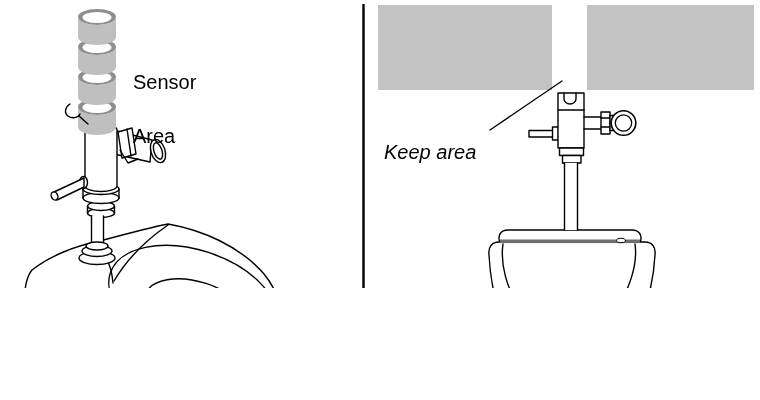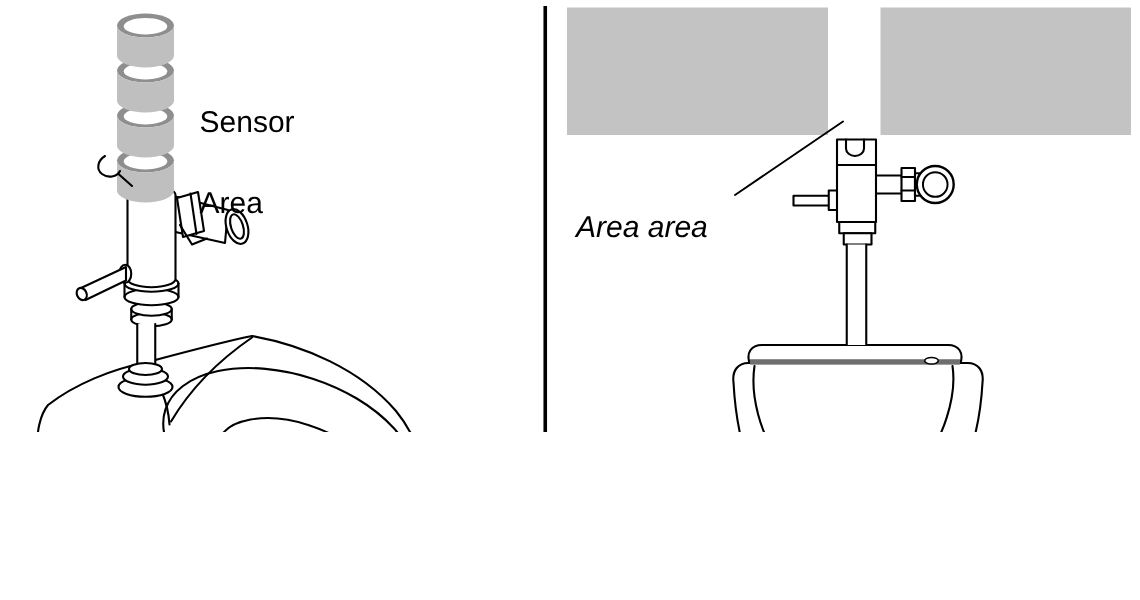--- a/index.html
+++ b/index.html
@@ -140,16 +140,16 @@
       </g>
     </g>
   </svg>
 
   <div class="label sensor-label">
     <div>Sensor</div>
     <div>Area</div>
   </div>
 
   <div class="label note-label">
-    <div>Area area</div>
+    <div>Keep area</div>
   </div>
 
 </div>
 
 </body></html>

